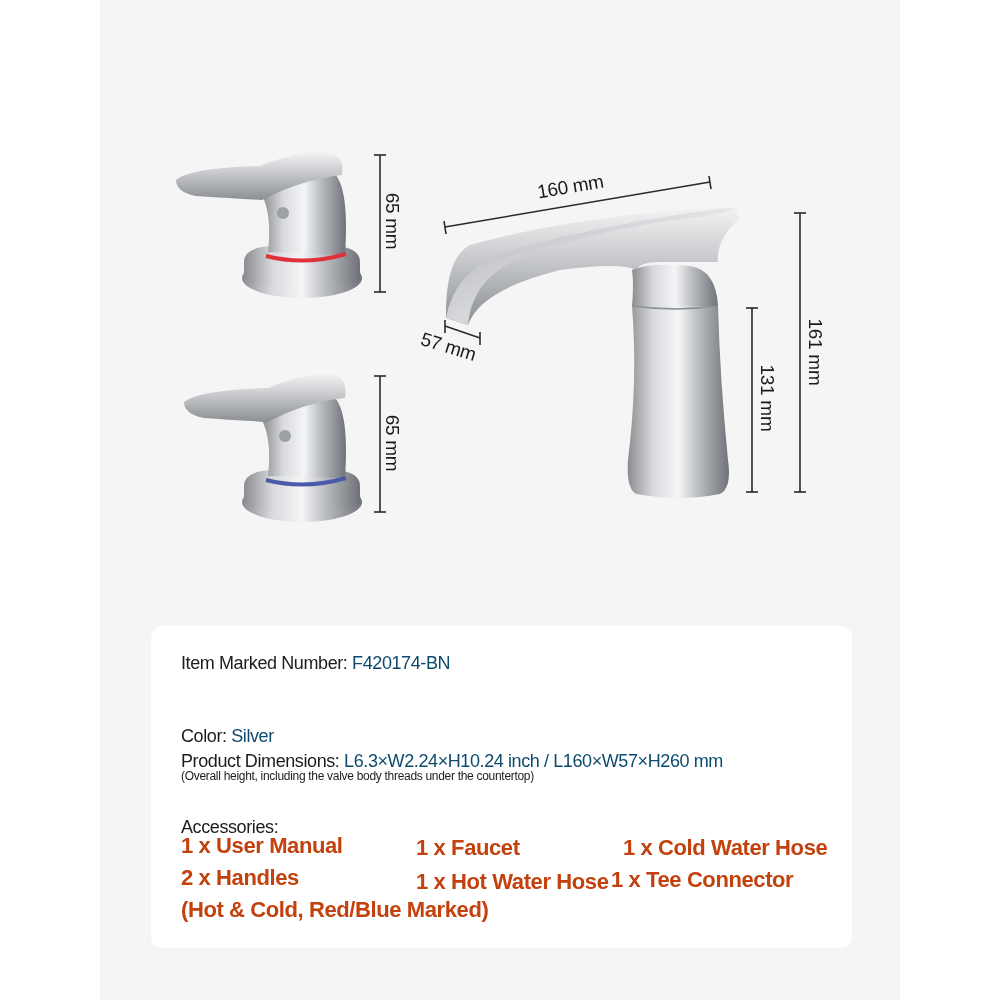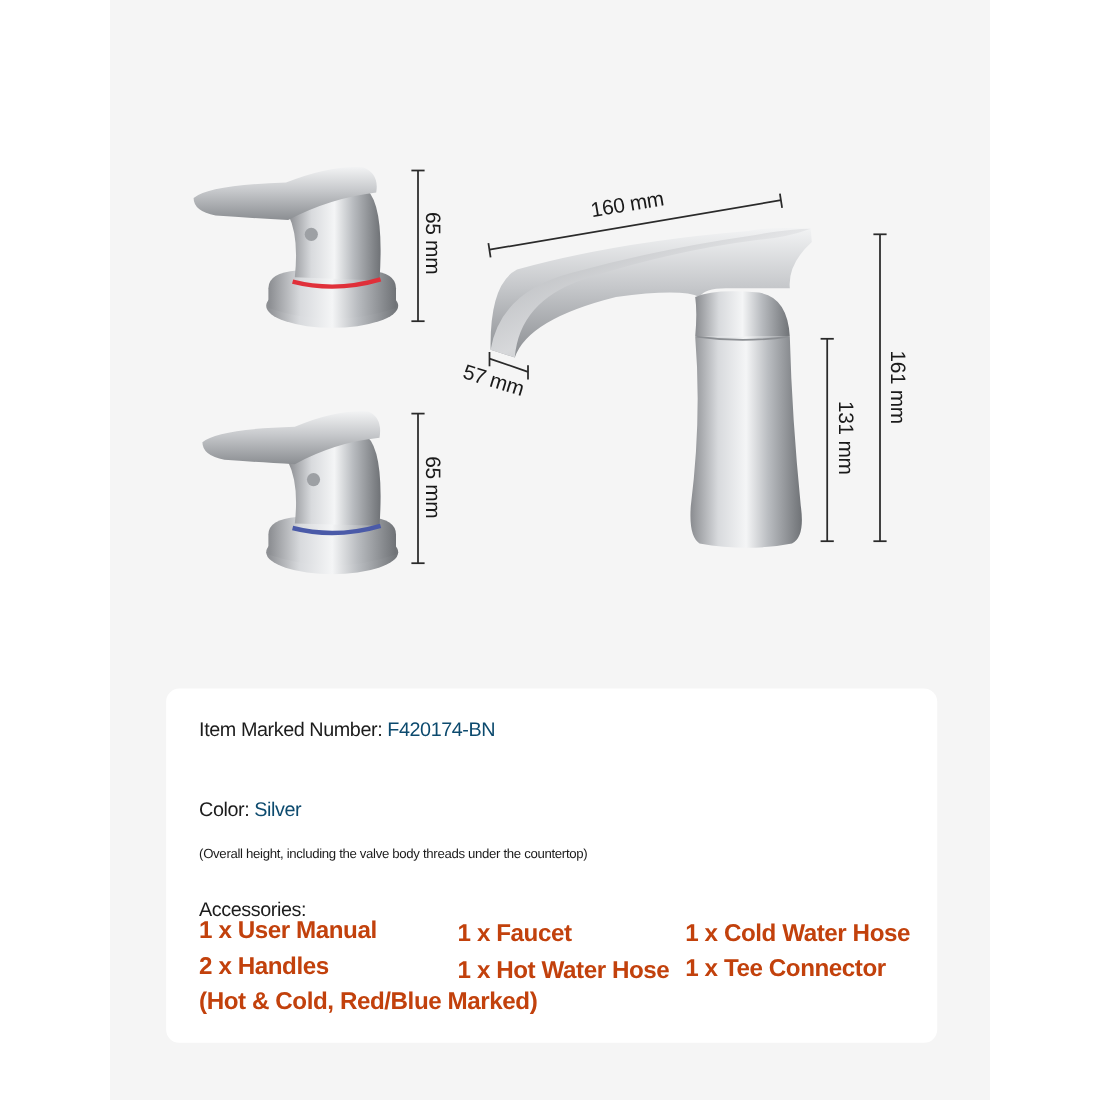--- a/index.html
+++ b/index.html
@@ -113,23 +113,26 @@
 <div class="dim-text vtext" style="left:734px; top:387px;">131 mm</div>
 <div class="dim-text vtext" style="left:782px; top:341px;">161 mm</div>
 
 <div class="card">
   <div class="spec" style="top:27px;">
     <span>Item Marked Number: </span><span class="val">F420174-BN</span>
   </div>
   <div class="spec" style="top:60px;margin-top:40px;">
     <span>Color: </span><span class="val">Silver</span>
   </div>
+  <div class="spec" style="top:125px;">
+    <span>Product Dimensions: </span><span class="val">L6.3×W2.24×H10.24 inch / L160×W57×H260 mm</span>
+  </div>
   <div class="note" style="top:143px;">(Overall height, including the valve body threads under the countertop)</div>
   <div class="spec" style="top:175px;margin-top:16px;">Accessories:</div>
 
   <div class="acc" style="left:30px; top:207px;">1 x User Manual</div>
   <div class="acc" style="left:265px; top:209px;">1 x Faucet</div>
   <div class="acc" style="left:472px; top:209px;">1 x Cold Water Hose</div>
   <div class="acc" style="left:30px; top:239px;">2 x Handles</div>
   <div class="acc" style="left:265px; top:243px;">1 x Hot Water Hose</div>
-  <div class="acc" style="left:472px; top:241px;text-align:center;">1 x Tee Connector</div>
+  <div class="acc" style="left:460px; top:241px;text-align:center;">1 x Tee Connector</div>
   <div class="acc" style="left:30px; top:271px;">(Hot &amp; Cold, Red/Blue Marked)</div>
 </div>
 
 </body></html>

